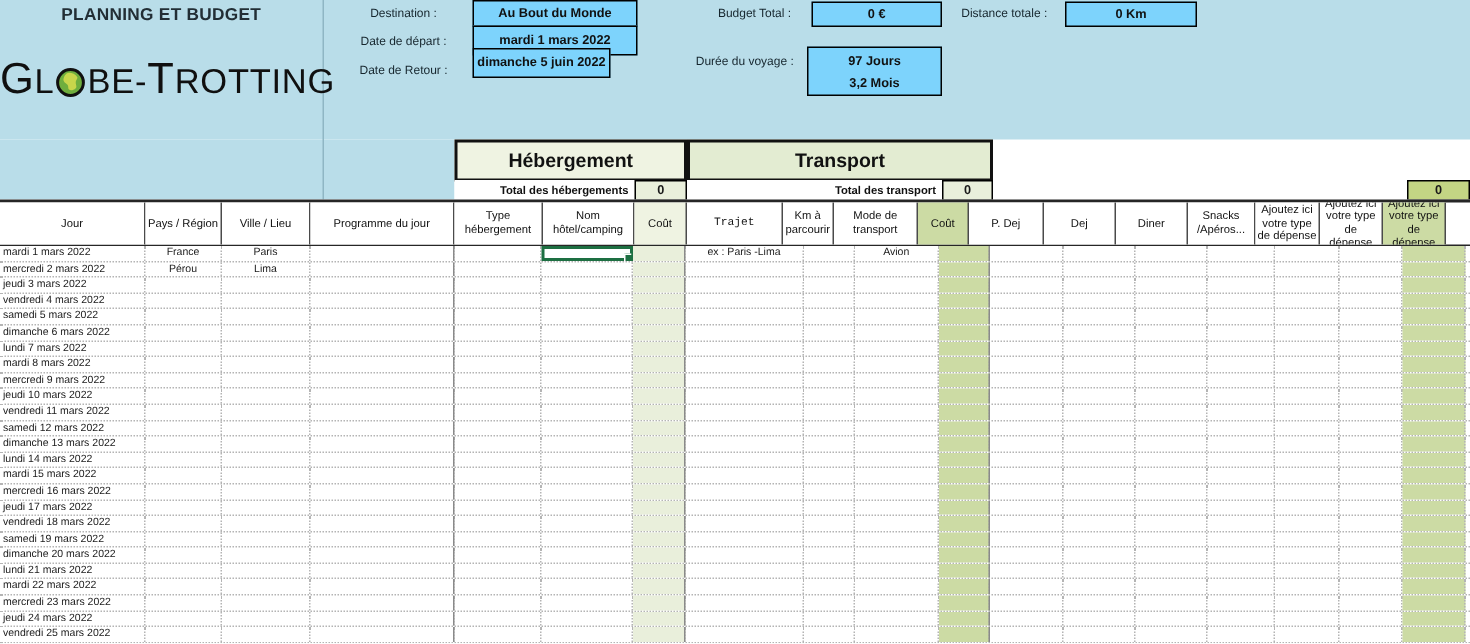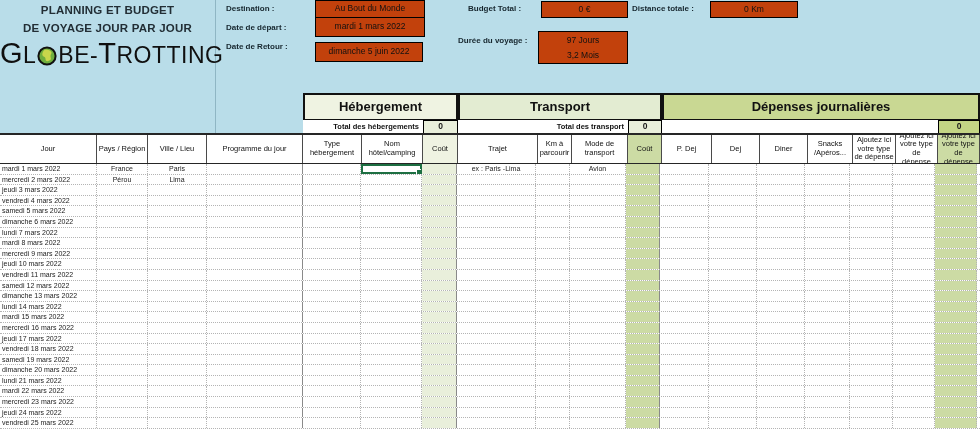--- a/index.html
+++ b/index.html
@@ -13,22 +13,22 @@
   .vline{left:215px;top:0;width:1px;height:133px;background:#8fb6c4;}
 
   .title1,.title2{left:0;width:215px;text-align:center;font-weight:700;
                   font-size:11.5px;color:#222e35;letter-spacing:.2px;}
   .title1{top:4px;} .title2{top:22px;}
   .logo{left:0;top:37px;width:215px;text-align:center;font-size:23px;
         color:#101010;letter-spacing:.5px;white-space:nowrap;}
   .logo .cap{font-size:29px;}
   .logo svg{vertical-align:-3px;margin:0 1px;}
 
-  .lbl{font-size:8px;font-weight:700;color:#16262e;text-align:left;}
-  .vbox{border:1.5px solid #000;background:#c2410c;font-size:8.5px;font-weight:400;
+  .lbl{font-size:8px;font-weight:400;color:#16262e;text-align:center;}
+  .vbox{border:1.5px solid #000;background:#7dd3fc;font-size:8.5px;font-weight:700;
         text-align:center;color:#111;}
 
   
   .sect{border:2px solid #111;font-weight:700;font-size:13px;text-align:center;
         line-height:24px;color:#111;}
   .s-heb{left:303px;top:93px;width:155px;height:28px;background:#eff3e2;}
   .s-tra{left:458px;top:93px;width:204px;height:28px;background:#e3ecd2;}
   .s-dep{left:662px;top:93px;width:318px;height:28px;background:#c9d893;}
 
   
@@ -66,69 +66,67 @@
 </head>
 <body>
 
 <div class="stage">
 
   <div class="abs blue-top"></div>
   <div class="abs blue-left"></div>
   <div class="abs vline"></div>
 
   <div class="abs title1">PLANNING ET BUDGET</div>
-  <div class="abs title2">DE VOYAGE JOUR PAR JOUR</div>
   <div class="abs logo">
     <span class="cap">G</span><span>L</span><svg width="20" height="20" viewBox="0 0 20 20">
         <circle cx="10" cy="10" r="8.6" fill="#6fae3e" stroke="#111" stroke-width="2"></circle>
         <path d="M9 3.5c2 0 4.5 1 5.5 2.8.5 1-1 2-1 3.7s1 2.8 0 3.8c-1.4 1.4-3.6 1.8-4.5.9s0-2.7-1.4-3.6-2.7-1.9-2.2-3.7S7 3.5 9 3.5z" fill="#c8d64b"></path>
       </svg><span>BE-</span><span class="cap">T</span><span>ROTTING</span>
   </div>
 
   <div class="abs lbl" style="left:226px;top:0;width:86px;height:18px;line-height:18px;">Destination :</div>
   <div class="abs vbox" style="left:315px;top:0;width:110px;height:18px;line-height:15px;">Au Bout du Monde</div>
 
   <div class="abs lbl" style="left:226px;top:18px;width:86px;height:19px;line-height:19px;">Date de départ :</div>
   <div class="abs vbox" style="left:315px;top:17px;width:110px;height:20px;line-height:17px;">mardi 1 mars 2022</div>
 
   <div class="abs lbl" style="left:226px;top:37px;width:86px;height:19px;line-height:19px;">Date de Retour :</div>
-  <div class="abs vbox" style="left:315px;top:42px;width:108px;height:20px;line-height:17px;">dimanche 5 juin 2022</div>
+  <div class="abs vbox" style="left:315px;top:32px;width:92px;height:20px;line-height:17px;">dimanche 5 juin 2022</div>
 
   <div class="abs lbl" style="left:468px;top:1px;width:70px;height:16px;line-height:16px;">Budget Total :</div>
   <div class="abs vbox" style="left:541px;top:1px;width:87px;height:17px;line-height:14px;">0 €</div>
 
   <div class="abs lbl" style="left:632px;top:1px;width:75px;height:16px;line-height:16px;">Distance totale :</div>
   <div class="abs vbox" style="left:710px;top:1px;width:88px;height:17px;line-height:14px;">0 Km</div>
 
   <div class="abs lbl" style="left:458px;top:33px;width:77px;height:16px;line-height:16px;">Durée du voyage :</div>
   <div class="abs vbox" style="left:538px;top:31px;width:90px;height:33px;padding-top:1px;">
     <div style="line-height:15px;">97 Jours</div>
     <div style="line-height:14px;">3,2 Mois</div>
   </div>
 
   <div class="abs sect s-tra">Transport</div>
   <div class="abs sect s-heb">Hébergement</div>
-  <div class="abs sect s-dep">Dépenses journalières</div>
 
   <div class="abs tot-strip"></div>
   <div class="abs tot-lbl" style="left:303px;width:118px;">Total des hébergements</div>
   <div class="abs tot-val" style="left:423px;width:35px;">0</div>
   <div class="abs tot-lbl" style="left:460px;width:166px;">Total des transport</div>
   <div class="abs tot-val" style="left:628px;width:34px;">0</div>
   <div class="abs tot-val" style="left:938px;width:42px;background:#c3d584;">0</div>
 
   <div class="abs colheads" id="colheads">
       <div class="hcell" style="width: 97px;">Jour</div>
       <div class="hcell" style="width: 51px;">Pays / Région</div>
       <div class="hcell" style="width: 59px;">Ville / Lieu</div>
       <div class="hcell" style="width: 96px;">Programme du jour</div>
       <div class="hcell" style="width: 59px;">Type hébergement</div>
       <div class="hcell" style="width: 61px;">Nom hôtel/camping</div>
       <div class="hcell f-light" style="width: 35px;">Coût</div>
-      <div class="hcell" style="width: 80px;">Trajet</div>
+      <div class="hcell" style="width: 64px; font-family: Liberation Mono, monospace;">Trajet</div>
       <div class="hcell" style="width: 34px;">Km à parcourir</div>
       <div class="hcell" style="width: 56px;">Mode de transport</div>
       <div class="hcell f-green" style="width: 34px;">Coût</div>
       <div class="hcell" style="width: 50px;">P. Dej</div>
       <div class="hcell" style="width: 48px;">Dej</div>
       <div class="hcell" style="width: 48px;">Diner</div>
       <div class="hcell" style="width: 45px;">Snacks /Apéros...</div>
       <div class="hcell" style="width: 43px;">Ajoutez ici votre type de dépense</div>
       <div class="hcell" style="width: 42px;">Ajoutez ici votre type de dépense</div>
       <div class="hcell f-green" style="width: 42px;">Ajoutez ici votre type de dépense</div>

